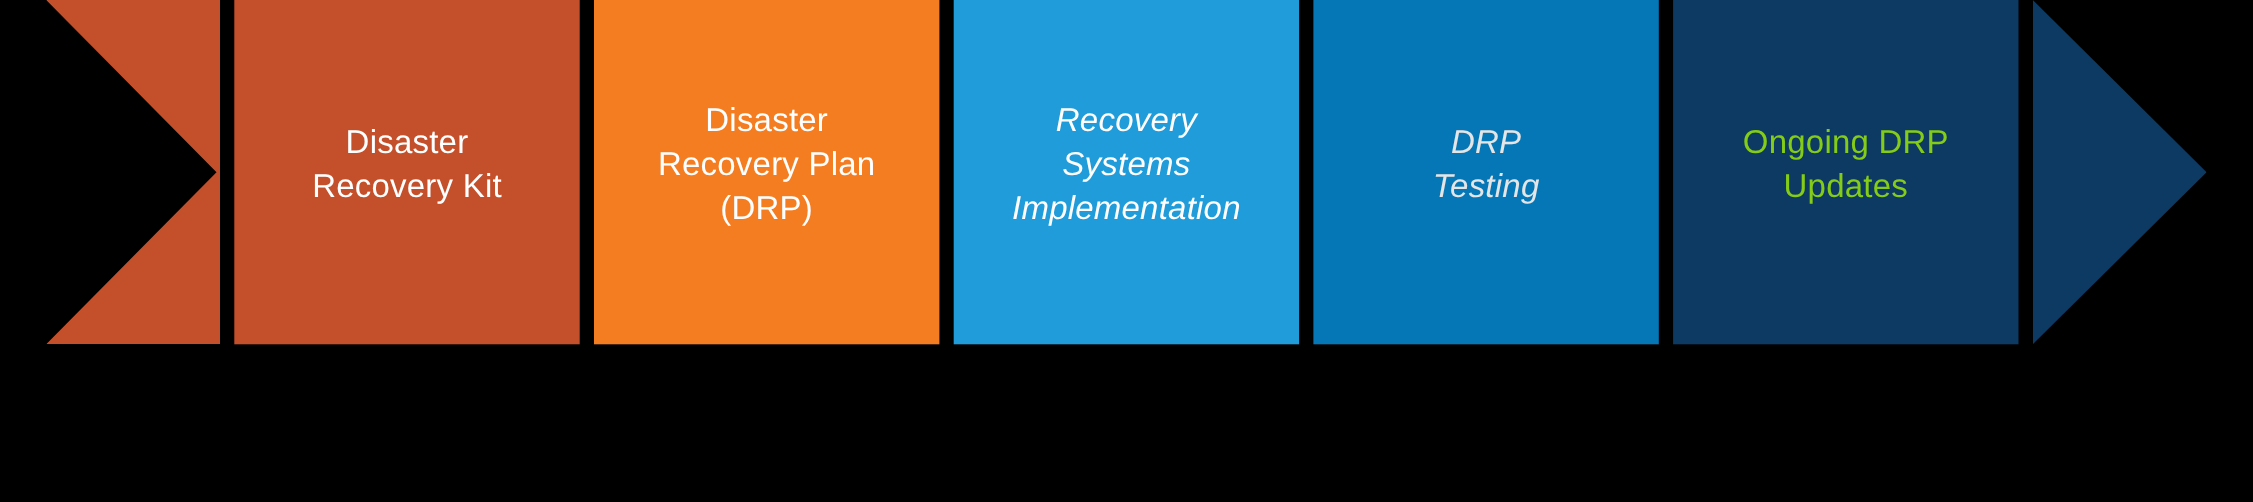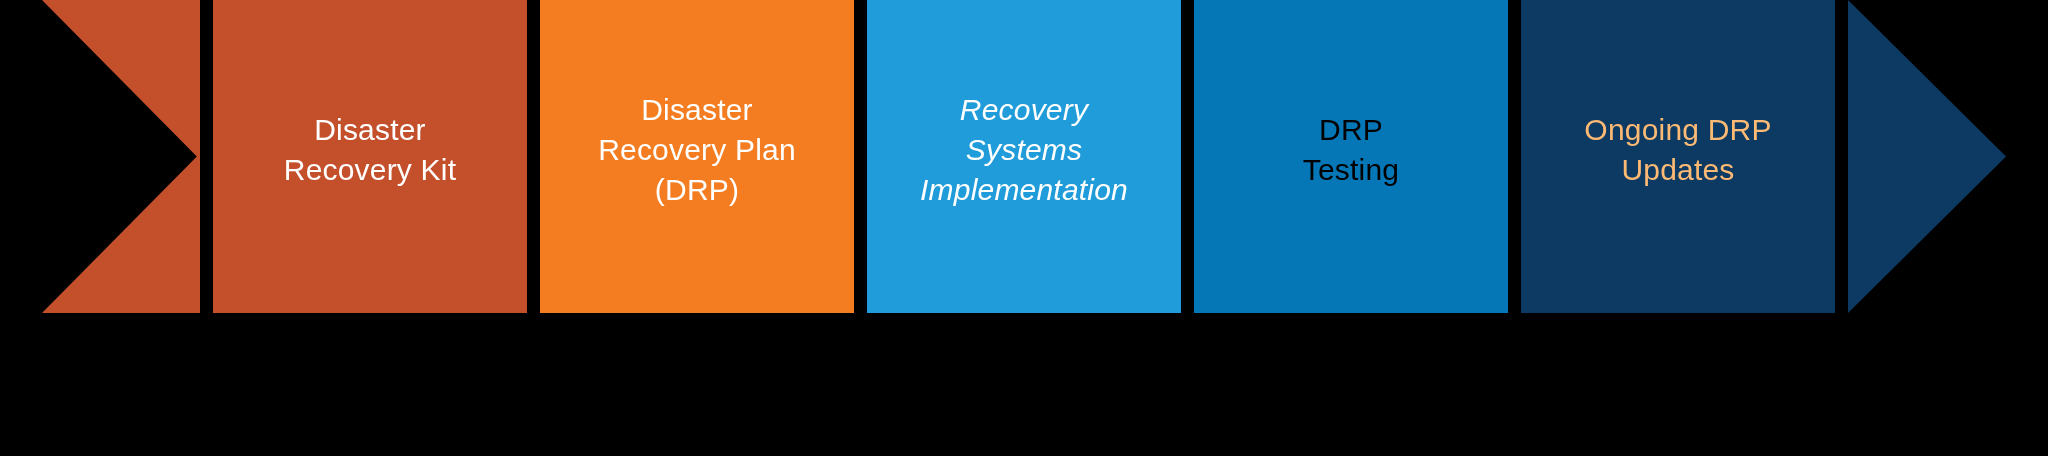--- a/index.html
+++ b/index.html
@@ -80,26 +80,26 @@
 (DRP)</div>
   </div>
 
   <div class="shape step step-3" style="background-color: rgb(31, 156, 217);">
     <div class="label" style="color: rgb(255, 255, 255);">Recovery
 Systems
 Implementation</div>
   </div>
 
   <div class="shape step step-4" style="background-color: rgb(6, 119, 182);">
-    <div class="label" style="color: #000000;">DRP
+    <div class="label" style="color: #e5e5e5; font-style: italic;">DRP
 Testing</div>
   </div>
 
   <div class="shape step step-5" style="background-color: rgb(13, 58, 99);">
-    <div class="label" style="color: #fdba74;">Ongoing DRP
+    <div class="label" style="color: #84cc16;">Ongoing DRP
 Updates</div>
   </div>
 
   <div class="shape arrow-end" style="background-color: rgb(13, 58, 99);"></div>
 
   <div class="floor-shadow"></div>
 
 </div>
 
 </body></html>

